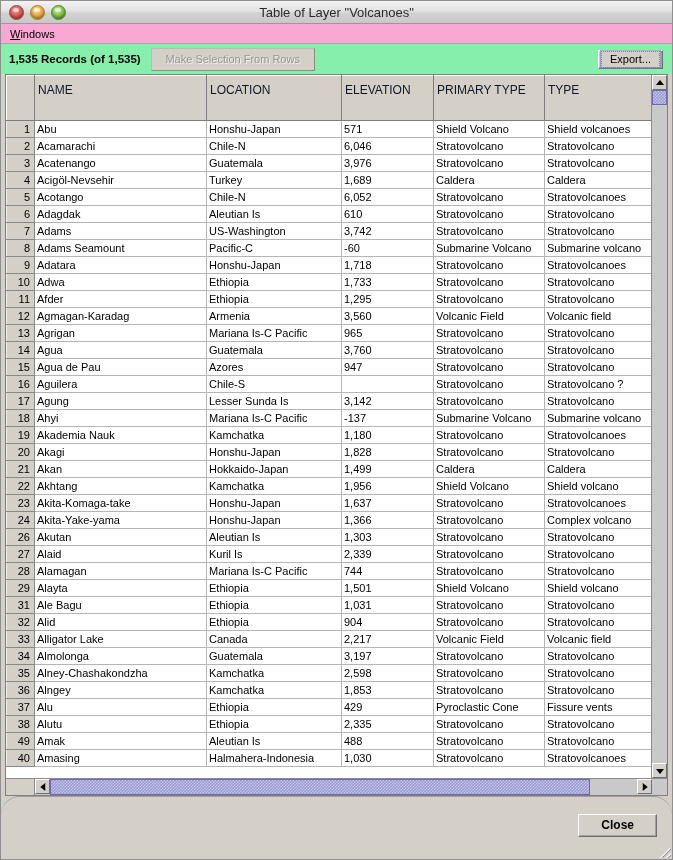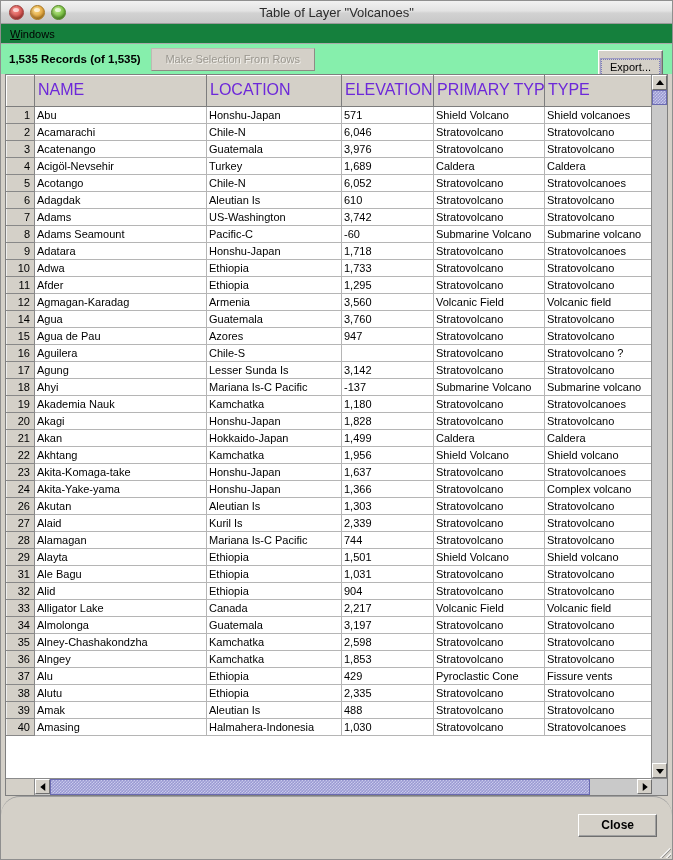--- a/index.html
+++ b/index.html
@@ -32,58 +32,58 @@
   .light.red{background:radial-gradient(circle at 35% 30%,#f5928e,#d9534f 65%,#a33);border:1px solid #9b3b38;}
   .light.yellow{background:radial-gradient(circle at 35% 30%,#f8d98a,#e9a93c 65%,#b27d1d);border:1px solid #a8761e;}
   .light.green{background:radial-gradient(circle at 35% 30%,#bfe98c,#77c13f 65%,#4f8a22);border:1px solid #4e8321;}
   .title-text{
     width:100%;text-align:center;font-size:13px;color:#2b2b2b;
     font-family:"Liberation Sans", sans-serif;
   }
   
   .menubar{
     height:19px;flex:0 0 19px;display:flex;align-items:center;
-    background:#15803d;border-bottom:1px solid #a9a9a9;
+    background:#f9a8d4;border-bottom:1px solid #a9a9a9;
     padding-left:5px;
   }
   .menu-item{font-size:11px;color:#000;padding:1px 4px;cursor:default;}
   .menu-item .mn{text-decoration:underline;}
   
   .toolbar{
     height:30px;flex:0 0 30px;display:flex;align-items:center;
     background:#86efac;padding:0 8px;position:relative;
   }
   .records{font-weight:bold;font-size:11.5px;color:#000;margin-right:10px;white-space:nowrap;}
   .btn{
     background:#d4d0c8;font-size:11px;color:#000;
     border-top:1px solid #fff;border-left:1px solid #fff;
     border-right:1px solid #6f6f6f;border-bottom:1px solid #6f6f6f;
     box-shadow:inset -1px -1px 0 #a0a0a0;
     padding:3px 10px;cursor:default;line-height:13px;
   }
   .btn.disabled{color:#9a978f;text-shadow:1px 1px 0 #f2f0ec;border-color:#bdbab3 #8e8b85 #8e8b85 #bdbab3;box-shadow:none;background:#d4d0c8;}
   .btn-make{width:162px;text-align:center;padding:4px 0;}
   .export-wrap{position:absolute;right:9px;top:6px;}
-  .btn-export{padding:8px 2px;text-align:right;}
+  .btn-export{padding:0 2px;text-align:right;}
   .btn-export .focus{
     border:1px dotted #7a7ab8;padding:1px 8px;display:inline-block;
     outline:1px solid rgba(120,120,190,.6);
   }
   
   .table-area{
     flex:1 1 auto;margin:0 4px 0 4px;position:relative;
     border:1px solid #7f7f7f;background:#fff;
     display:flex;flex-direction:column;overflow:hidden;
   }
   .table-scroll{flex:1 1 auto;display:flex;overflow:hidden;}
   .grid{flex:1 1 auto;overflow:hidden;position:relative;}
   table{border-collapse:collapse;table-layout:fixed;width:660px;font-size:11px;}
   thead th{
-    height:28px;background:#d4d0c8;color:#6d28d9;font-weight:normal;text-align:left;
-    padding:0 0 2px 3px;font-size:16px;vertical-align:middle;
+    height:28px;background:#d4d0c8;color:#0f172a;font-weight:normal;text-align:left;
+    padding:0 0 16px 3px;font-size:12px;vertical-align:middle;
     border-top:1px solid #fff;border-left:1px solid #fff;
     border-right:1px solid #7d7d7d;border-bottom:1px solid #7d7d7d;
     white-space:nowrap;overflow:hidden;
   }
   thead th.corner{border-left:none;}
   tbody td{
     height:16px;line-height:16px;padding:0 0 0 2px;
     border-bottom:1px solid #b5b5b5;border-right:1px solid #b5b5b5;
     background:#fff;color:#000;white-space:nowrap;overflow:hidden;
     font-size:11px;
@@ -284,20 +284,28 @@
               </tr>
               <tr>
                 <td class="rownum">12</td>
                 <td>Agmagan-Karadag</td>
                 <td>Armenia</td>
                 <td>3,560</td>
                 <td>Volcanic Field</td>
                 <td>Volcanic field</td>
               </tr>
               <tr>
+                <td class="rownum">13</td>
+                <td>Agrigan</td>
+                <td>Mariana Is-C Pacific</td>
+                <td>965</td>
+                <td>Stratovolcano</td>
+                <td>Stratovolcano</td>
+              </tr>
+              <tr>
                 <td class="rownum">14</td>
                 <td>Agua</td>
                 <td>Guatemala</td>
                 <td>3,760</td>
                 <td>Stratovolcano</td>
                 <td>Stratovolcano</td>
               </tr>
               <tr>
                 <td class="rownum">15</td>
                 <td>Agua de Pau</td>
@@ -468,21 +476,21 @@
               </tr>
               <tr>
                 <td class="rownum">38</td>
                 <td>Alutu</td>
                 <td>Ethiopia</td>
                 <td>2,335</td>
                 <td>Stratovolcano</td>
                 <td>Stratovolcano</td>
               </tr>
               <tr>
-                <td class="rownum">39</td>
+                <td class="rownum">49</td>
                 <td>Amak</td>
                 <td>Aleutian Is</td>
                 <td>488</td>
                 <td>Stratovolcano</td>
                 <td>Stratovolcano</td>
               </tr>
               <tr>
                 <td class="rownum">40</td>
                 <td>Amasing</td>
                 <td>Halmahera-Indonesia</td>

